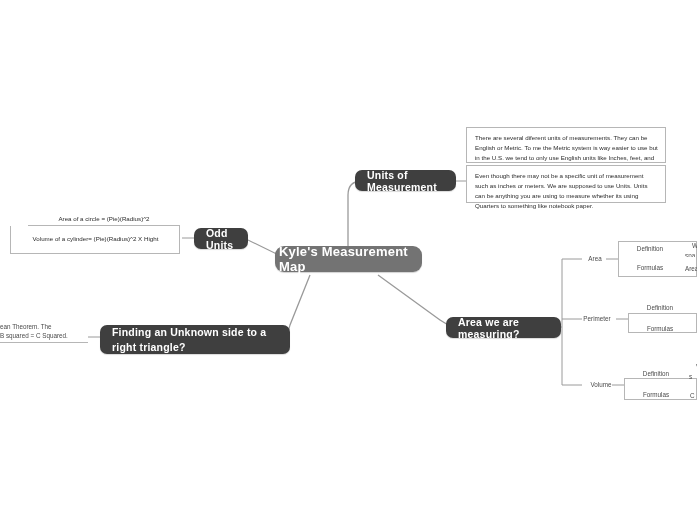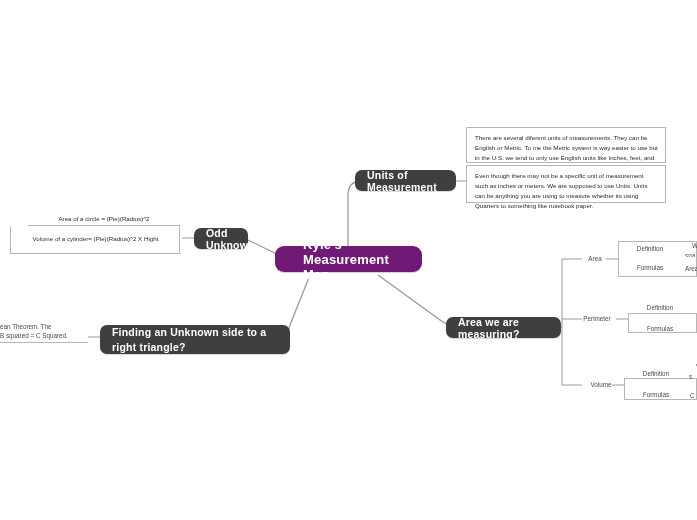--- a/index.html
+++ b/index.html
@@ -31,24 +31,24 @@
     box-sizing: border-box;
     border-radius: 7px;
     color: #ffffff;
     font-weight: bold;
     letter-spacing: .2px;
     display: flex;
     align-items: center;
     z-index: 5;
   }
   .node-root {
-    background: #701a75;
+    background: #737373;
     border-radius: 9px;
     font-size: 13px;
-    padding: 0 28px;
+    padding: 0 4px;
     justify-content: flex-start;
     box-shadow: 0 1px 1px rgba(0,0,0,.18);
   }
   .node-main {
     background: #3f3f3f;
     font-size: 10.5px;
     padding: 0 12px;
     box-shadow: 0 1px 1px rgba(0,0,0,.15);
   }
   .node-main.multiline {
@@ -143,21 +143,21 @@
 
   <div class="note" style="left:466px; top:127px; width:200px; height:36px;">
     <span>There are several diferent units of measurements. They can be English or Metric. To me the Metric system is way easier to use but in the U.S. we tend to only use English units like Inches, feet, and yards.</span>
   </div>
 
   <div class="note" style="left:466px; top:165px; width:200px; height:38px;">
     <span>Even though there may not be a specific unit of measurement such as inches or meters. We are supposed to use Units. Units can be anything you are using to measure whether its using Quarters to something like notebook paper.</span>
   </div>
 
   <div class="node node-main" style="left:194px; top:228px; width:54px; height:21px;">
-    <span>Odd Unknown</span>
+    <span>Odd Units</span>
   </div>
 
   <div class="note plain" style="left:28px; top:212px; width:152px; height:14px; border-bottom:1px solid #b6b6b6;">
     <span>Area of a circle = (Pie)(Radius)^2</span>
   </div>
 
   <div class="note" style="left:10px; top:226px; width:170px; height:28px; display:flex; align-items:center; justify-content:center; border-top:none;">
     <span>Volume of a cylinder= (Pie)(Radius)^2 X Hight</span>
   </div>
 

